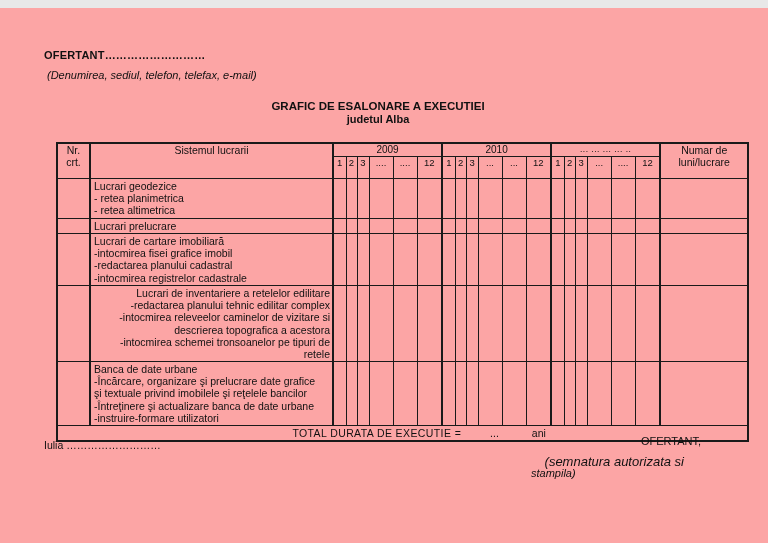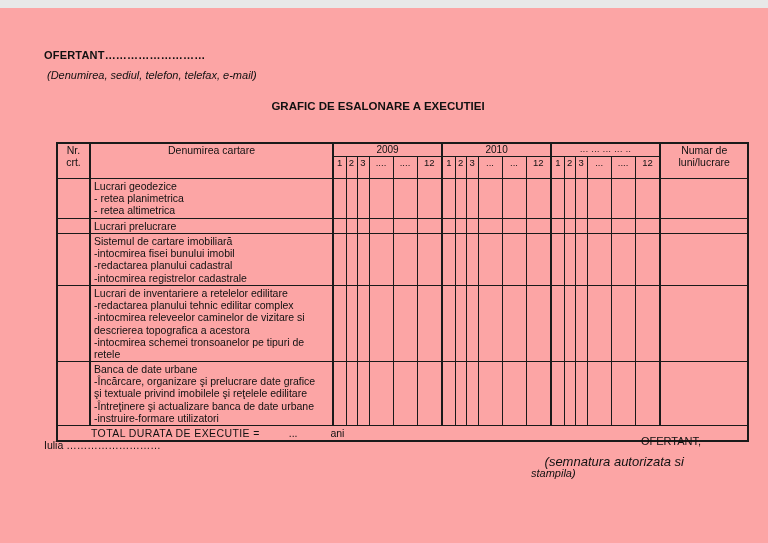--- a/index.html
+++ b/index.html
@@ -48,20 +48,21 @@
 </head>
 <body>
 
 <div id="page">
 
   <div class="abs" id="offertant-line">OFERTANT………………………</div>
   <div class="abs" id="offertant-sub">(Denumirea, sediul, telefon, telefax, e-mail)</div>
 
   <div class="abs" id="title-block">
     <div id="doc-title">GRAFIC DE ESALONARE A EXECUTIEI</div>
+    <div class="subtitle">judetul Alba</div>
   </div>
 
   <table id="schedule-table">
     <colgroup id="cols">
         <col style="width: 33px;">
         <col style="width: 243px;">
         <col style="width: 13px;">
         <col style="width: 11px;">
         <col style="width: 12px;">
         <col style="width: 24px;">
@@ -80,21 +81,21 @@
         <col style="width: 24px;">
         <col style="width: 25px;">
         <col style="width: 88px;">
       </colgroup>
     <thead>
       <tr style="height:12px;">
         <th rowspan="2" class="th-corner">
           <div>Nr.</div>
           <div>crt.</div>
         </th>
-        <th rowspan="2" class="th-denum gs">Denumirea cartare</th>
+        <th rowspan="2" class="th-denum gs">Sistemul lucrarii</th>
         <th colspan="6" class="th-year gs">2009</th>
         <th colspan="6" class="th-year gs">2010</th>
         <th colspan="6" class="th-year th-dots gs">... ... ... ... ..</th>
         <th rowspan="2" class="th-corner gs">
           <div>Numar de</div>
           <div>luni/lucrare</div>
         </th>
       </tr>
       <tr id="month-row" style="height:22px;">
           <th class="th-small gs">1</th>
@@ -166,22 +167,22 @@
           <td></td>
           <td></td>
           <td></td>
           <td></td>
           <td></td>
           <td class="gs"></td>
         </tr>
         <tr style="height: 52px;">
           <td></td>
           <td class="cell-denum">
-            <div class="wline">Sistemul de cartare imobiliară</div>
-            <div class="wline">-intocmirea fisei bunului imobil</div>
+            <div class="wline">Lucrari de cartare imobiliară</div>
+            <div class="wline">-intocmirea fisei grafice imobil</div>
             <div class="wline">-redactarea planului cadastral</div>
             <div class="wline">-intocmirea registrelor cadastrale</div>
           </td>
           <td class="gs"></td>
           <td></td>
           <td></td>
           <td></td>
           <td></td>
           <td></td>
           <td class="gs"></td>
@@ -191,21 +192,21 @@
           <td></td>
           <td></td>
           <td class="gs"></td>
           <td></td>
           <td></td>
           <td></td>
           <td></td>
           <td></td>
           <td class="gs"></td>
         </tr>
-        <tr style="height: 76px;">
+        <tr style="height: 76px; text-align: right;">
           <td></td>
           <td class="cell-denum">
             <div class="wline">Lucrari de inventariere a retelelor edilitare</div>
             <div class="wline">-redactarea planului tehnic edilitar complex</div>
             <div class="wline">-intocmirea releveelor caminelor de vizitare si</div>
             <div class="wline">descrierea topografica a acestora</div>
             <div class="wline">-intocmirea schemei tronsoanelor pe tipuri de</div>
             <div class="wline">retele</div>
           </td>
           <td class="gs"></td>
@@ -226,21 +227,21 @@
           <td></td>
           <td></td>
           <td></td>
           <td class="gs"></td>
         </tr>
         <tr style="height: 64px;">
           <td></td>
           <td class="cell-denum">
             <div class="wline">Banca de date urbane</div>
             <div class="wline">-Încărcare, organizare şi prelucrare date grafice</div>
-            <div class="wline">şi textuale privind imobilele şi reţelele edilitare</div>
+            <div class="wline">şi textuale privind imobilele şi reţelele bancilor</div>
             <div class="wline">-Întreţinere şi actualizare banca de date urbane</div>
             <div class="wline">-instruire-formare utilizatori</div>
           </td>
           <td class="gs"></td>
           <td></td>
           <td></td>
           <td></td>
           <td></td>
           <td></td>
           <td class="gs"></td>
@@ -252,21 +253,21 @@
           <td class="gs"></td>
           <td></td>
           <td></td>
           <td></td>
           <td></td>
           <td></td>
           <td class="gs"></td>
         </tr>
       </tbody>
     <tbody>
-      <tr style="height:15px;">
+      <tr style="height:15px;text-align:center;">
         <td colspan="21" class="total-cell">
           <span id="total-label">TOTAL DURATA DE EXECUTIE  =</span>
           <span id="total-value">...</span>
           <span id="total-unit">ani</span>
         </td>
       </tr>
     </tbody>
   </table>
 
   <div class="abs" id="data-line">Iulia ………………………</div>

